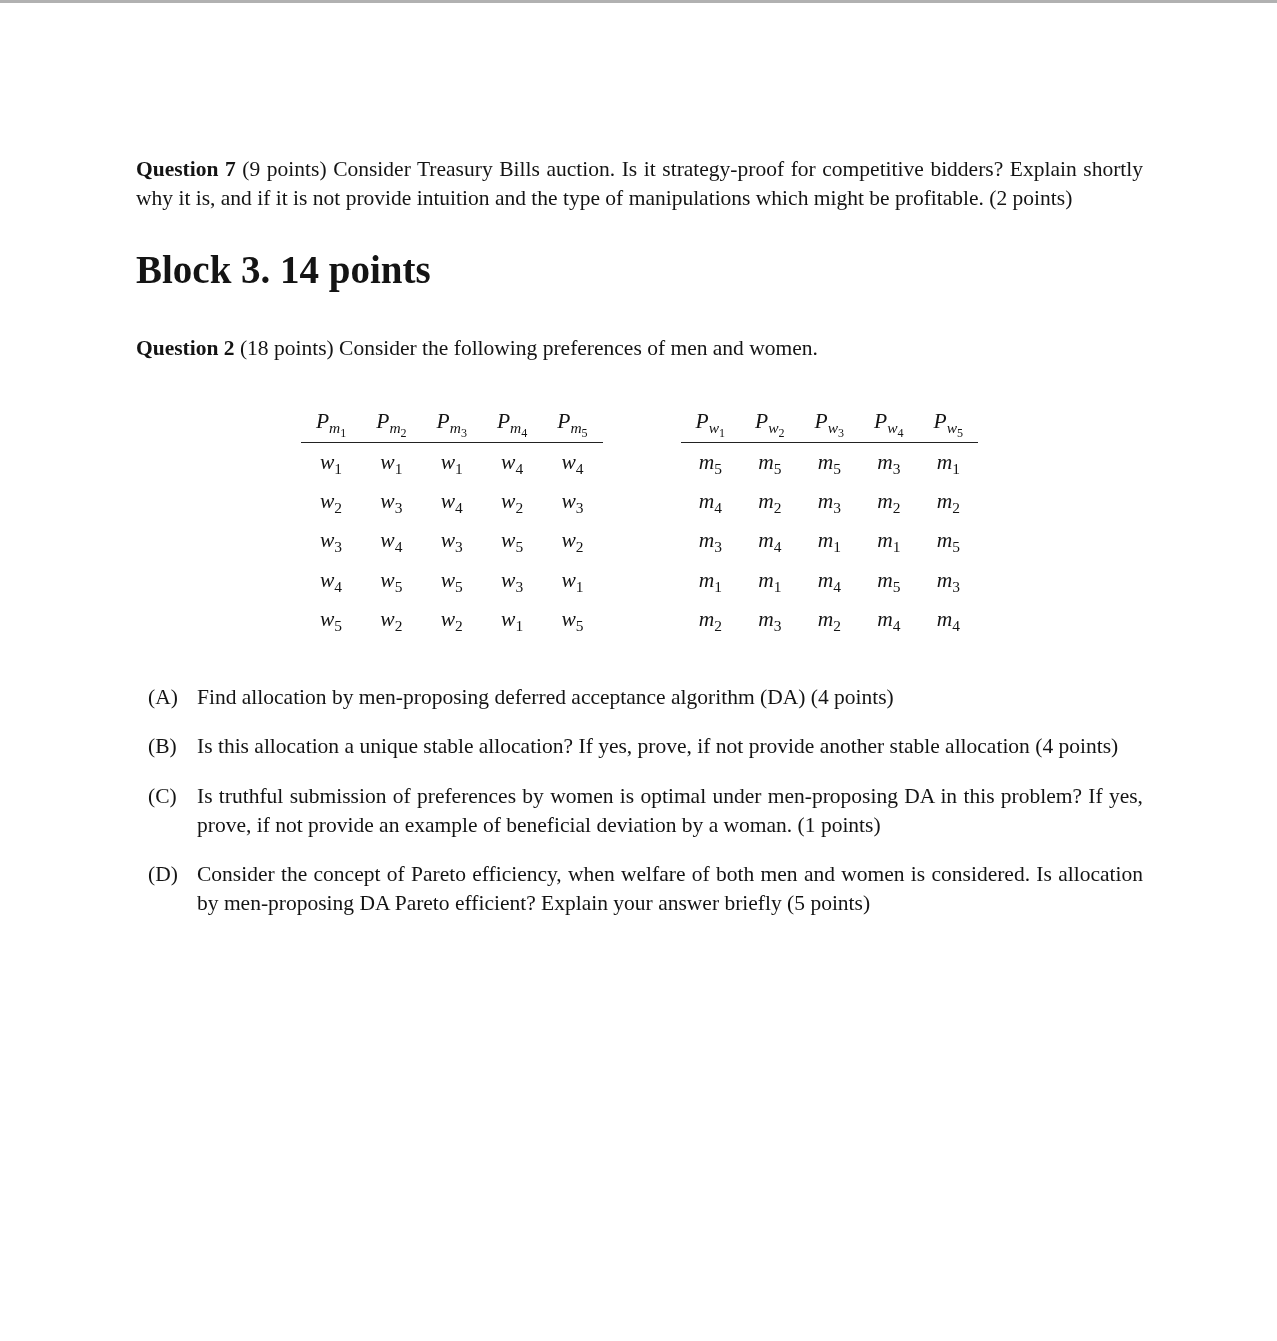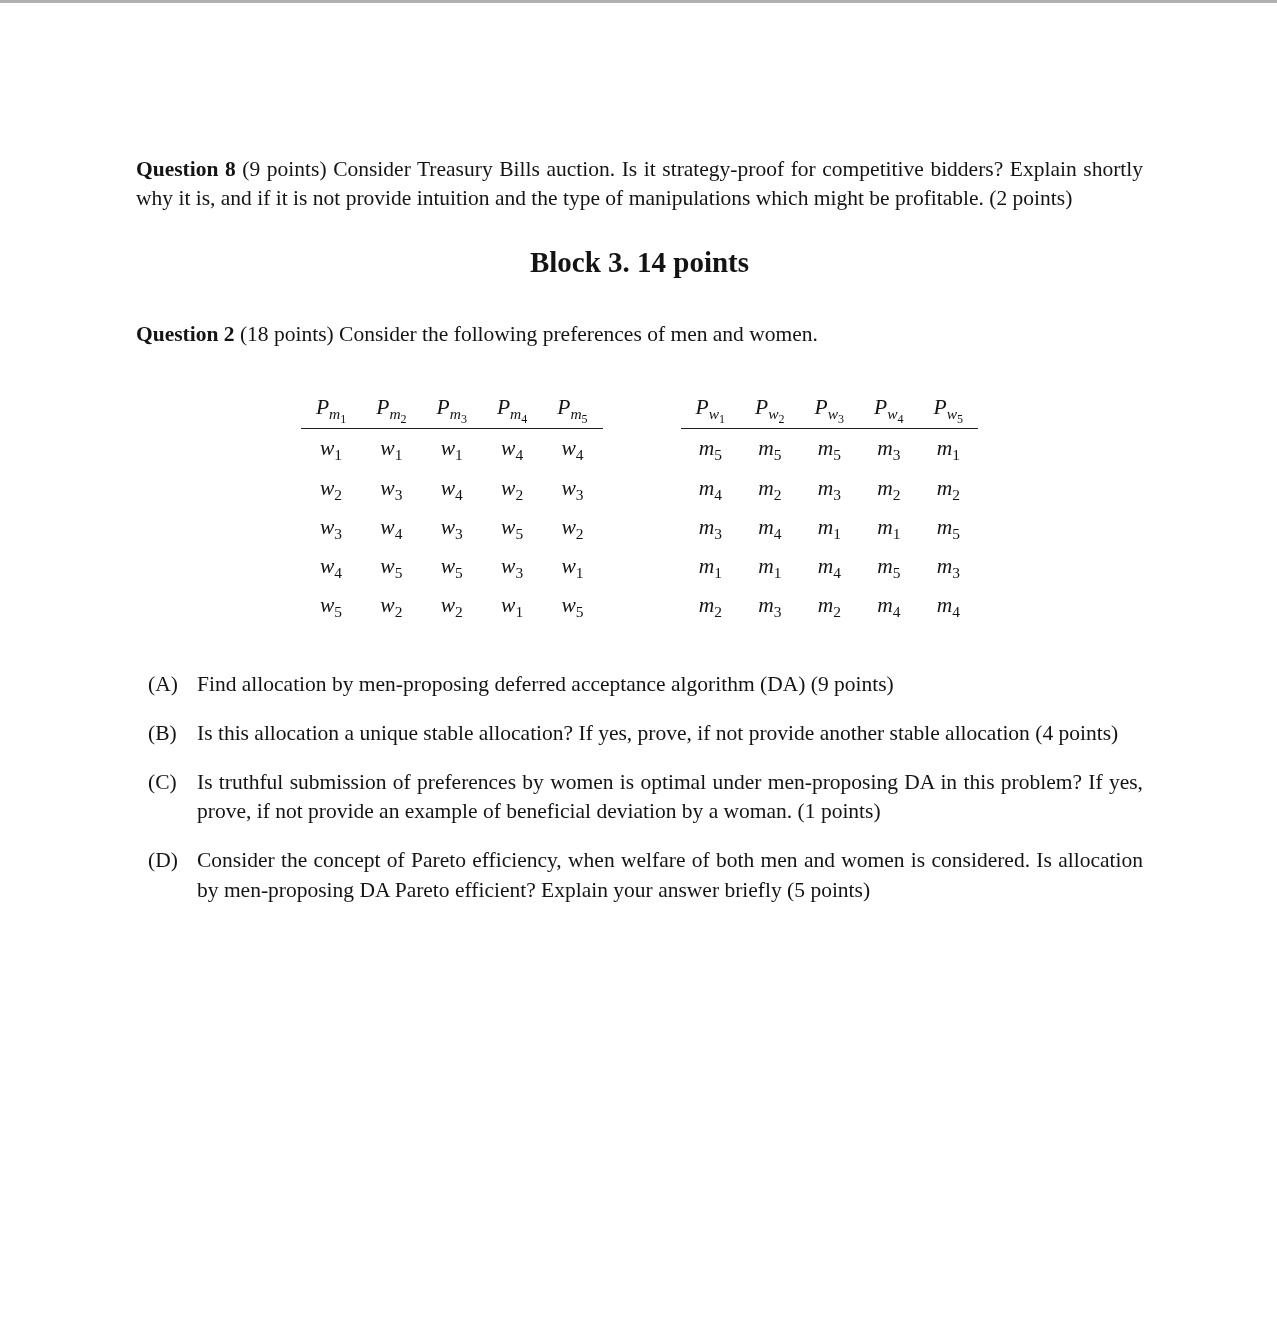--- a/index.html
+++ b/index.html
@@ -8,23 +8,23 @@
     font-family: "Liberation Serif", "DejaVu Serif", serif;
     color: #141414;
     font-size: 21.5px;
     line-height: 1.36;
   }
   .top-border { width: 100%; height: 3px; background: #b1b1b1; }
   .page { padding: 152px 134px 0 136px; }
   .para { text-align: justify; }
   .qlabel { font-weight: bold; }
   .block-heading {
-    text-align: center;
+    text-align: left;
     font-weight: bold;
-    font-size: 29px;
+    font-size: 39px;
     margin-top: 30px;
   }
   .q8 { margin-top: 37px; }
   .tables-wrap {
     display: flex;
     justify-content: center;
     gap: 78px;
     margin-top: 42px;
   }
   table { border-collapse: collapse; }
@@ -45,21 +45,21 @@
   .item-text { flex: 1; text-align: justify; padding-right: 0; }
 </style>
 </head>
 <body>
 
 <div class="top-border"></div>
 
 <div class="page">
 
   <p class="para">
-    <span class="qlabel">Question 8</span>
+    <span class="qlabel">Question 7</span>
     <span>(9 points) Consider Treasury Bills auction. Is it strategy-proof for competitive bidders? Explain shortly why it is, and if it is not provide intuition and the type of manipulations which might be profitable. (2 points)</span>
   </p>
 
   <div class="block-heading">Block 3.  14 points</div>
 
   <p class="para q8">
     <span class="qlabel">Question 2</span>
     <span>(18 points) Consider the following preferences of men and women.</span>
   </p>
 
@@ -158,21 +158,21 @@
             <td><span class="mi">m</span><sub>4</sub></td>
             <td><span class="mi">m</span><sub>4</sub></td>
           </tr>
         </tbody>
       </table>
   </div>
 
   <div class="qlist">
       <div class="list-item">
         <div class="item-label">(A)</div>
-        <div class="item-text">Find allocation by men-proposing deferred acceptance algorithm (DA) (9 points)</div>
+        <div class="item-text">Find allocation by men-proposing deferred acceptance algorithm (DA) (4 points)</div>
       </div>
       <div class="list-item">
         <div class="item-label">(B)</div>
         <div class="item-text">Is this allocation a unique stable allocation?  If yes, prove, if not provide another stable allocation (4 points)</div>
       </div>
       <div class="list-item">
         <div class="item-label">(C)</div>
         <div class="item-text">Is truthful submission of preferences by women is optimal under men-proposing DA in this problem?  If yes, prove, if not provide an example of beneficial deviation by a woman.  (1 points)</div>
       </div>
       <div class="list-item">

